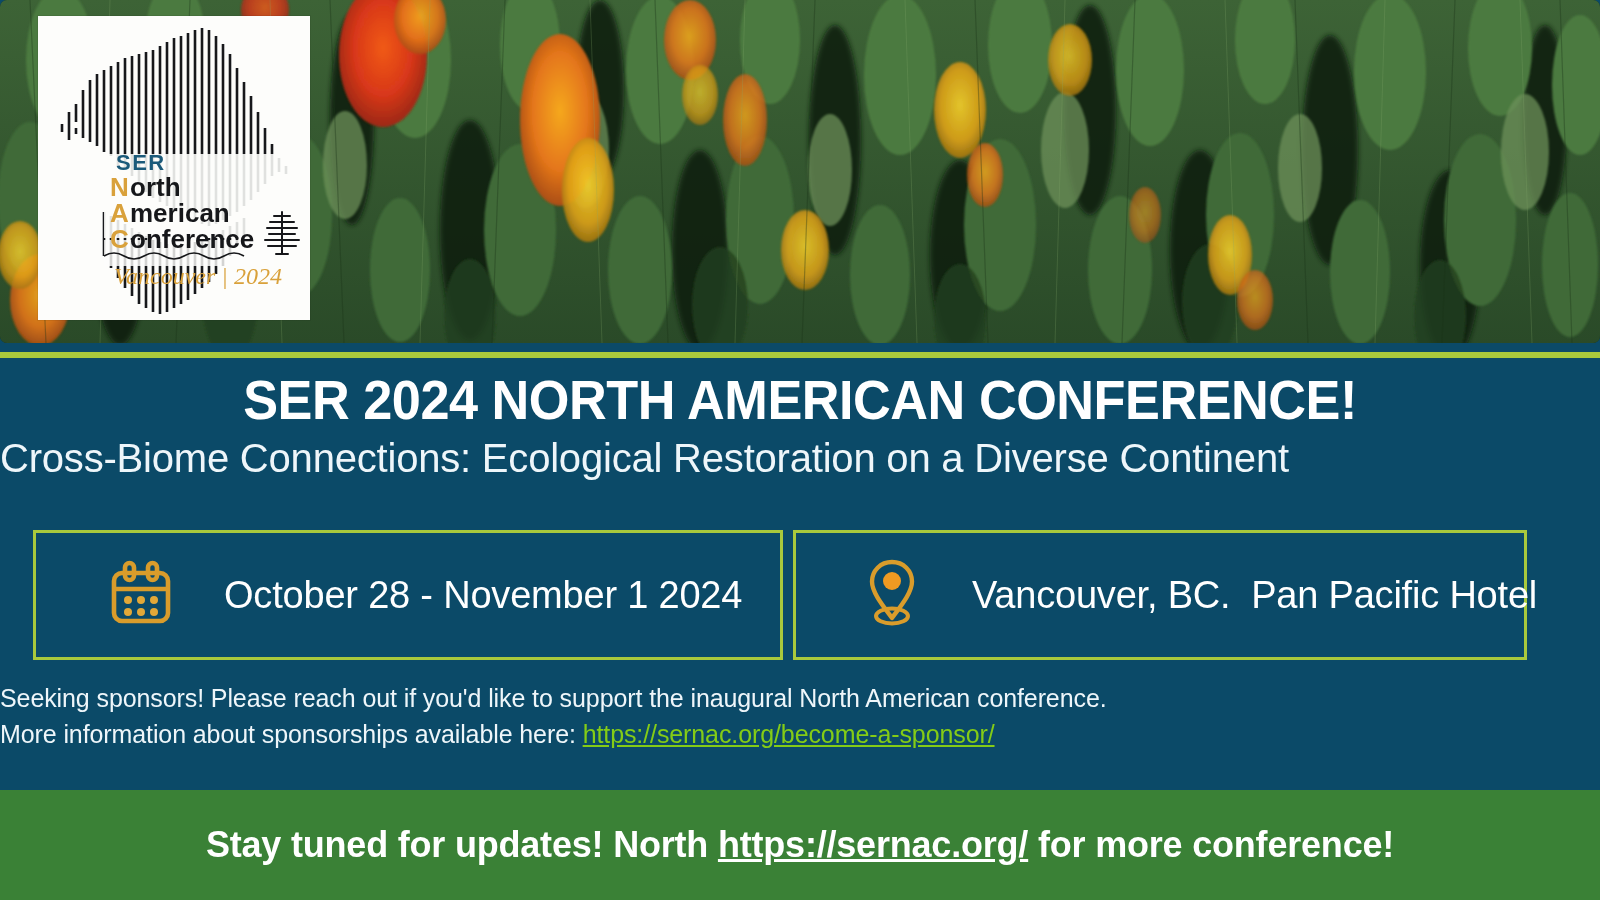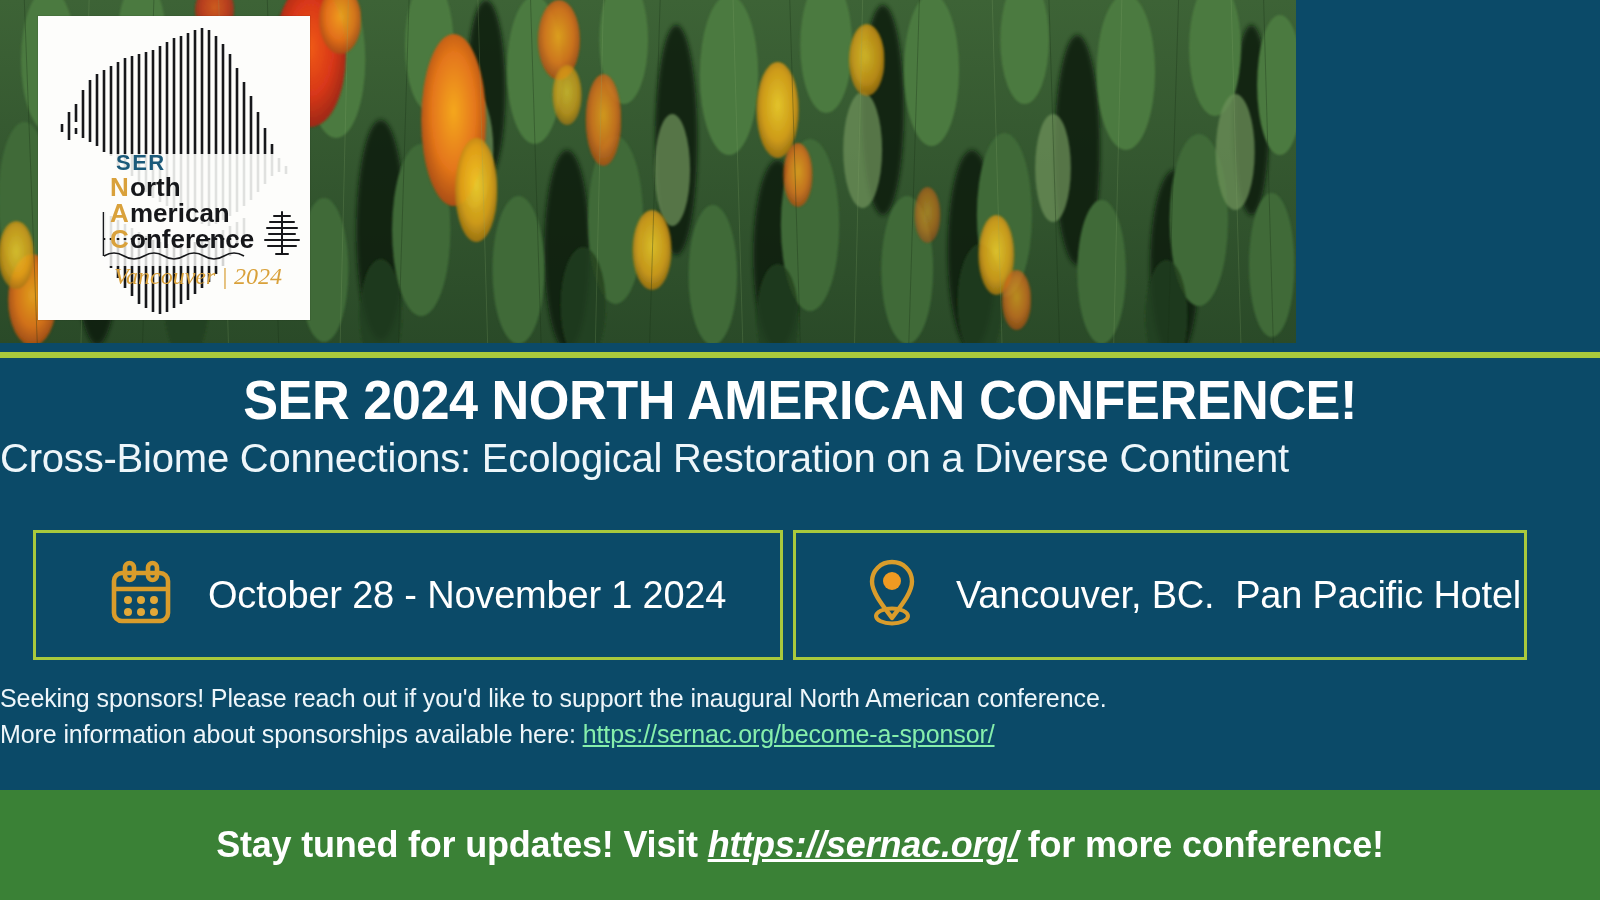--- a/index.html
+++ b/index.html
@@ -5,21 +5,21 @@
   html,body{margin:0;padding:0;}
   body{
     width:1600px;height:900px;overflow:hidden;
     background:#0b4a68;
     font-family:"Liberation Sans", sans-serif;
     -webkit-font-smoothing:antialiased;
   }
   .flyer{position:relative;width:1600px;height:900px;background:#0b4a68;overflow:hidden;}
 
   
-  .hero{position:absolute;left:0;top:0;width:1296px;height:343px;overflow:hidden;background:#16301a;}
+  .hero{position:absolute;left:0;top:0;width:1600px;height:343px;overflow:hidden;background:#16301a;border-radius:7px;}
   .hero-photo{position:absolute;inset:0;}
   .forest-svg{display:block;width:100%;height:100%;}
 
   
   .logo-card{
     position:absolute;left:38px;top:16px;width:272px;height:304px;
     background:#fdfdfb;box-shadow:0 0 0 1px rgba(0,0,0,.06);
     overflow:hidden;
   }
   .logo-svg{display:block;width:100%;height:100%;}
@@ -41,50 +41,50 @@
     position:absolute;left:0;top:78px;width:1600px;
     color:#eef6fa;font-size:40px;font-weight:normal;letter-spacing:-0.2px;
     white-space:nowrap;
   }
 
   
   .info-row{position:absolute;left:33px;top:172px;width:1494px;height:130px;}
   .info-box{
     position:absolute;top:0;height:130px;box-sizing:border-box;
     border:3px solid #a9c93c;background:transparent;
-    display:flex;align-items:center;
+    display:flex;align-items:center;gap:16px;
   }
   .box-date{left:0;width:750px;}
   .box-loc{left:760px;width:734px;}
   .info-icon{flex:0 0 auto;margin-left:72px;display:block;}
   .box-loc .info-icon{margin-left:68px;}
   .info-text{
     color:#ffffff;font-size:38px;font-weight:normal;white-space:pre;
     margin-left:34px;letter-spacing:-0.2px;
   }
   .box-loc .info-text{margin-left:36px;}
 
   
   .sponsor{
     position:absolute;left:0;top:322px;width:1600px;
     color:#eef6fa;font-size:25px;line-height:36px;font-weight:normal;
     letter-spacing:-0.1px;
   }
   .sponsor .ln{display:block;white-space:nowrap;}
-  .sponsor a.link{color:#86efac;text-decoration:underline;}
+  .sponsor a.link{color:#84cc16;text-decoration:underline;}
 
   
   .footer{
     position:absolute;left:0;top:790px;width:1600px;height:110px;background:#3a8136;
     display:flex;align-items:center;justify-content:center;
   }
   .footer-text{
     color:#ffffff;font-size:36px;font-weight:bold;white-space:nowrap;letter-spacing:-0.2px;
   }
-  .footer-text a.link{color:#ffffff;text-decoration:underline;font-style:italic;}
+  .footer-text a.link{color:#ffffff;text-decoration:underline;}
 </style>
 </head>
 <body>
 
 <div class="flyer">
 
   <div class="hero">
     <div class="hero-photo">
       <svg class="forest-svg" viewBox="0 0 1600 343" preserveAspectRatio="none" aria-hidden="true">
         <defs>
@@ -370,16 +370,16 @@
       </div>
     </div>
 
     <div class="sponsor">
       <span class="ln">Seeking sponsors! Please reach out if you'd like to support the inaugural North American conference.</span>
       <span class="ln"><span>More information about sponsorships available here: </span><a class="link" href="#">https://sernac.org/become-a-sponsor/</a></span>
     </div>
   </div>
 
   <div class="footer">
-    <div class="footer-text"><span>Stay tuned for updates! Visit </span><a class="link" href="#">https://sernac.org/</a><span> for more conference!</span></div>
+    <div class="footer-text"><span>Stay tuned for updates! North </span><a class="link" href="#">https://sernac.org/</a><span> for more conference!</span></div>
   </div>
 
 </div>
 
 </body></html>

